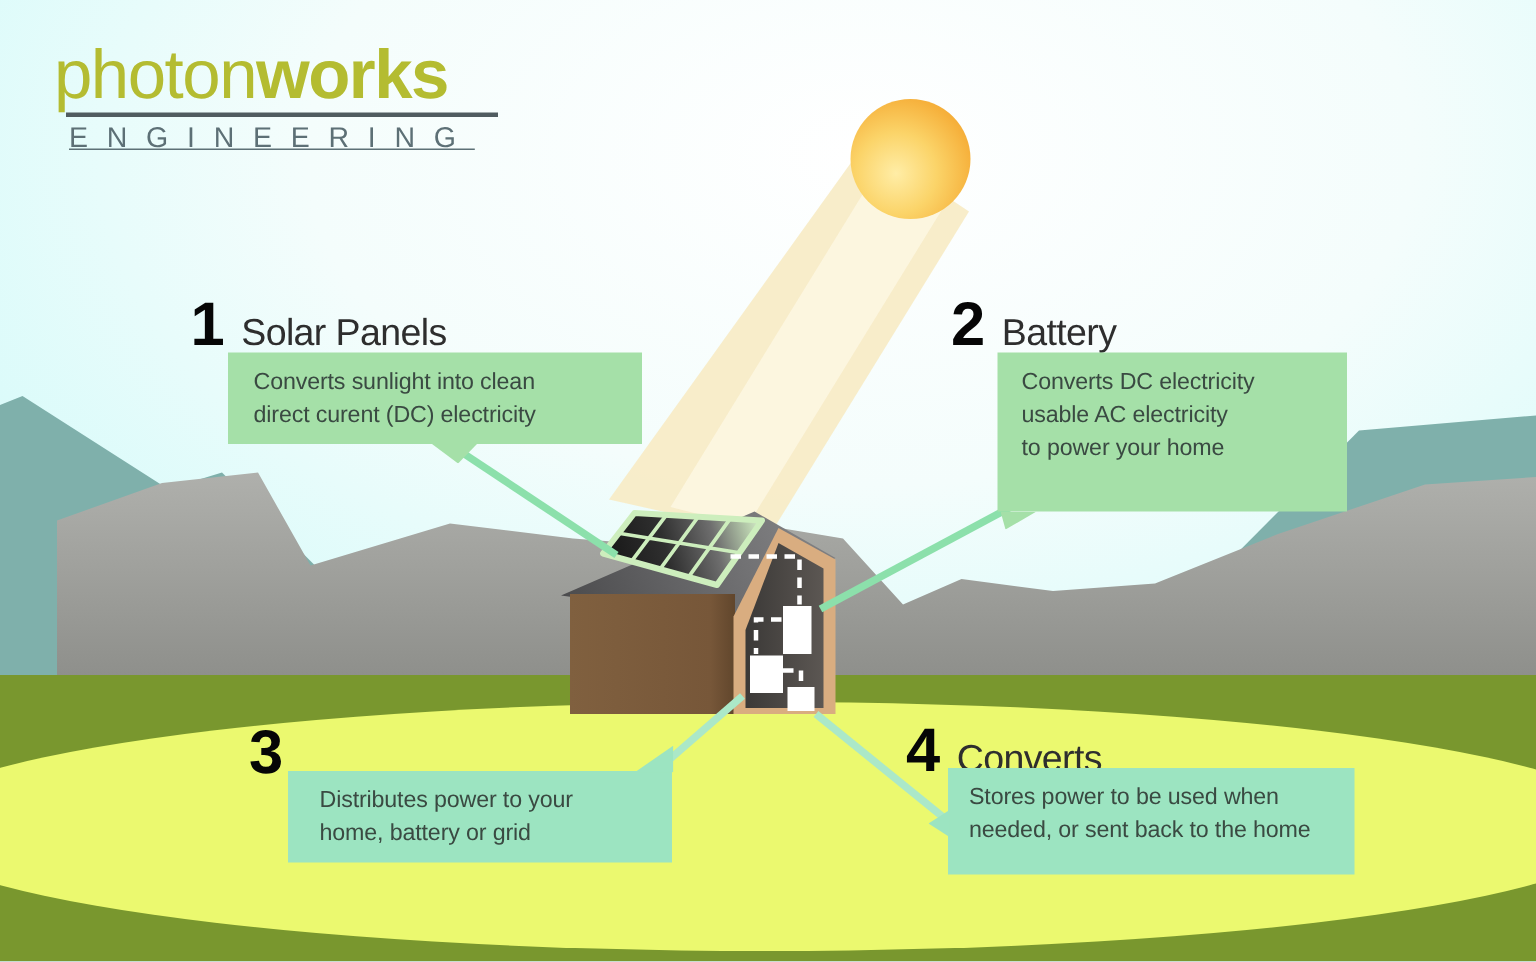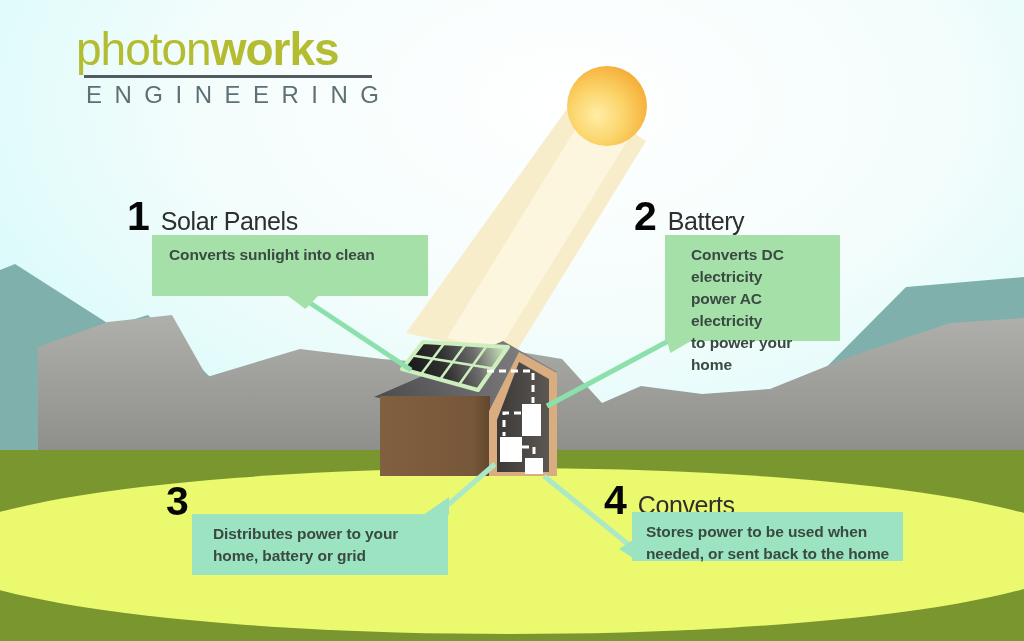--- a/index.html
+++ b/index.html
@@ -5,45 +5,45 @@
   html,body{margin:0;padding:0;background:#dfe3e6;}
   .stage{
     position:relative;width:1024px;height:641px;overflow:hidden;
     font-family:"Liberation Sans",sans-serif;
     background:radial-gradient(ellipse 120% 115% at 56% 16%,
       #ffffff 0%, #f4fdfc 30%, #dbfbfa 52%, #b2f6f7 78%, #87f1f5 100%);
   }
   svg.scene{position:absolute;left:0;top:0;}
 
   
-  .logo{position:absolute;left:36px;top:26px;line-height:1;margin-left:40px;}
+  .logo{position:absolute;left:36px;top:26px;line-height:1;}
   .logo .brand{font-size:46px;letter-spacing:-1px;color:#b4bc31;white-space:nowrap;}
   .logo .brand .light{font-weight:400;}
   .logo .brand .bold{font-weight:700;}
   .logo .rule{height:3px;background:#505c60;margin:3px 0 5px 8px;width:288px;}
-  .logo .sub{font-size:24px;letter-spacing:12.5px;color:#5d7076;padding-left:10px;white-space:nowrap;}
+  .logo .sub{font-size:19px;letter-spacing:12.5px;color:#5d7076;padding-left:10px;white-space:nowrap;text-decoration:underline;}
 
   
   .heading{position:absolute;display:flex;align-items:baseline;gap:11px;white-space:nowrap;}
   .heading .num{font-size:41px;font-weight:900;color:#060606;line-height:1;}
   .heading .ttl{font-size:25px;font-weight:400;color:#2e2e2e;letter-spacing:-0.4px;}
   .h1{left:127px;top:196px;}
   .h2{left:634px;top:196px;}
   .h3{left:166px;top:481px;}
   .h4{left:604px;top:480px;}
 
   
-  .desc{position:absolute;box-sizing:border-box;font-size:15.5px;font-weight:700;
+  .desc{position:absolute;box-sizing:border-box;font-size:15.5px;font-weight:400;
         color:#3a4a42;line-height:22px;letter-spacing:-0.1px;padding:9px 8px 0 17px;}
   .desc.green{background:#a5e0a8;}
   .desc.teal{background:#9ce4c1;}
   .d1{left:152px;top:235px;width:276px;height:61px;}
-  .d2{left:665px;top:235px;width:175px;height:106px;padding-left:26px;}
+  .d2{left:665px;top:235px;width:233px;height:106px;padding-left:16px;}
   .d3{left:192px;top:514px;width:256px;height:61px;padding-left:21px;}
-  .d4{left:632px;top:512px;width:271px;height:49px;padding-left:14px;}
+  .d4{left:632px;top:512px;width:271px;height:71px;padding-left:14px;}
 
   
   .tail{position:absolute;}
   .t1{left:136px;top:61px;width:30px;height:13px;background:#a5e0a8;
       clip-path:polygon(0 0,100% 0,58% 100%);}
   .t2{left:2px;top:106px;width:24px;height:12px;background:#a5e0a8;
       clip-path:polygon(0 0,100% 0,14% 100%);}
   .t3{right:-1px;top:-17px;width:26px;height:18px;background:#9ce4c1;
       clip-path:polygon(100% 0,100% 100%,0 100%);}
   .t4{left:-13px;top:28px;width:14px;height:18px;background:#9ce4c1;
@@ -131,30 +131,31 @@
     <div class="rule"></div>
     <div class="sub">ENGINEERING</div>
   </div>
 
   <div class="heading h1">
     <span class="num">1</span>
     <span class="ttl">Solar Panels</span>
   </div>
   <div class="desc green d1">
     <div>Converts sunlight into clean</div>
+    <div>direct curent (DC) electricity</div>
     <div class="tail t1"></div>
   </div>
 
   <div class="heading h2">
     <span class="num">2</span>
     <span class="ttl">Battery</span>
   </div>
   <div class="desc green d2">
     <div>Converts DC electricity</div>
-    <div>power AC electricity</div>
+    <div>usable AC electricity</div>
     <div>to power your home</div>
     <div class="tail t2"></div>
   </div>
 
   <div class="heading h3">
     <span class="num">3</span>
   </div>
   <div class="desc teal d3">
     <div>Distributes power to your</div>
     <div>home, battery or grid</div>

